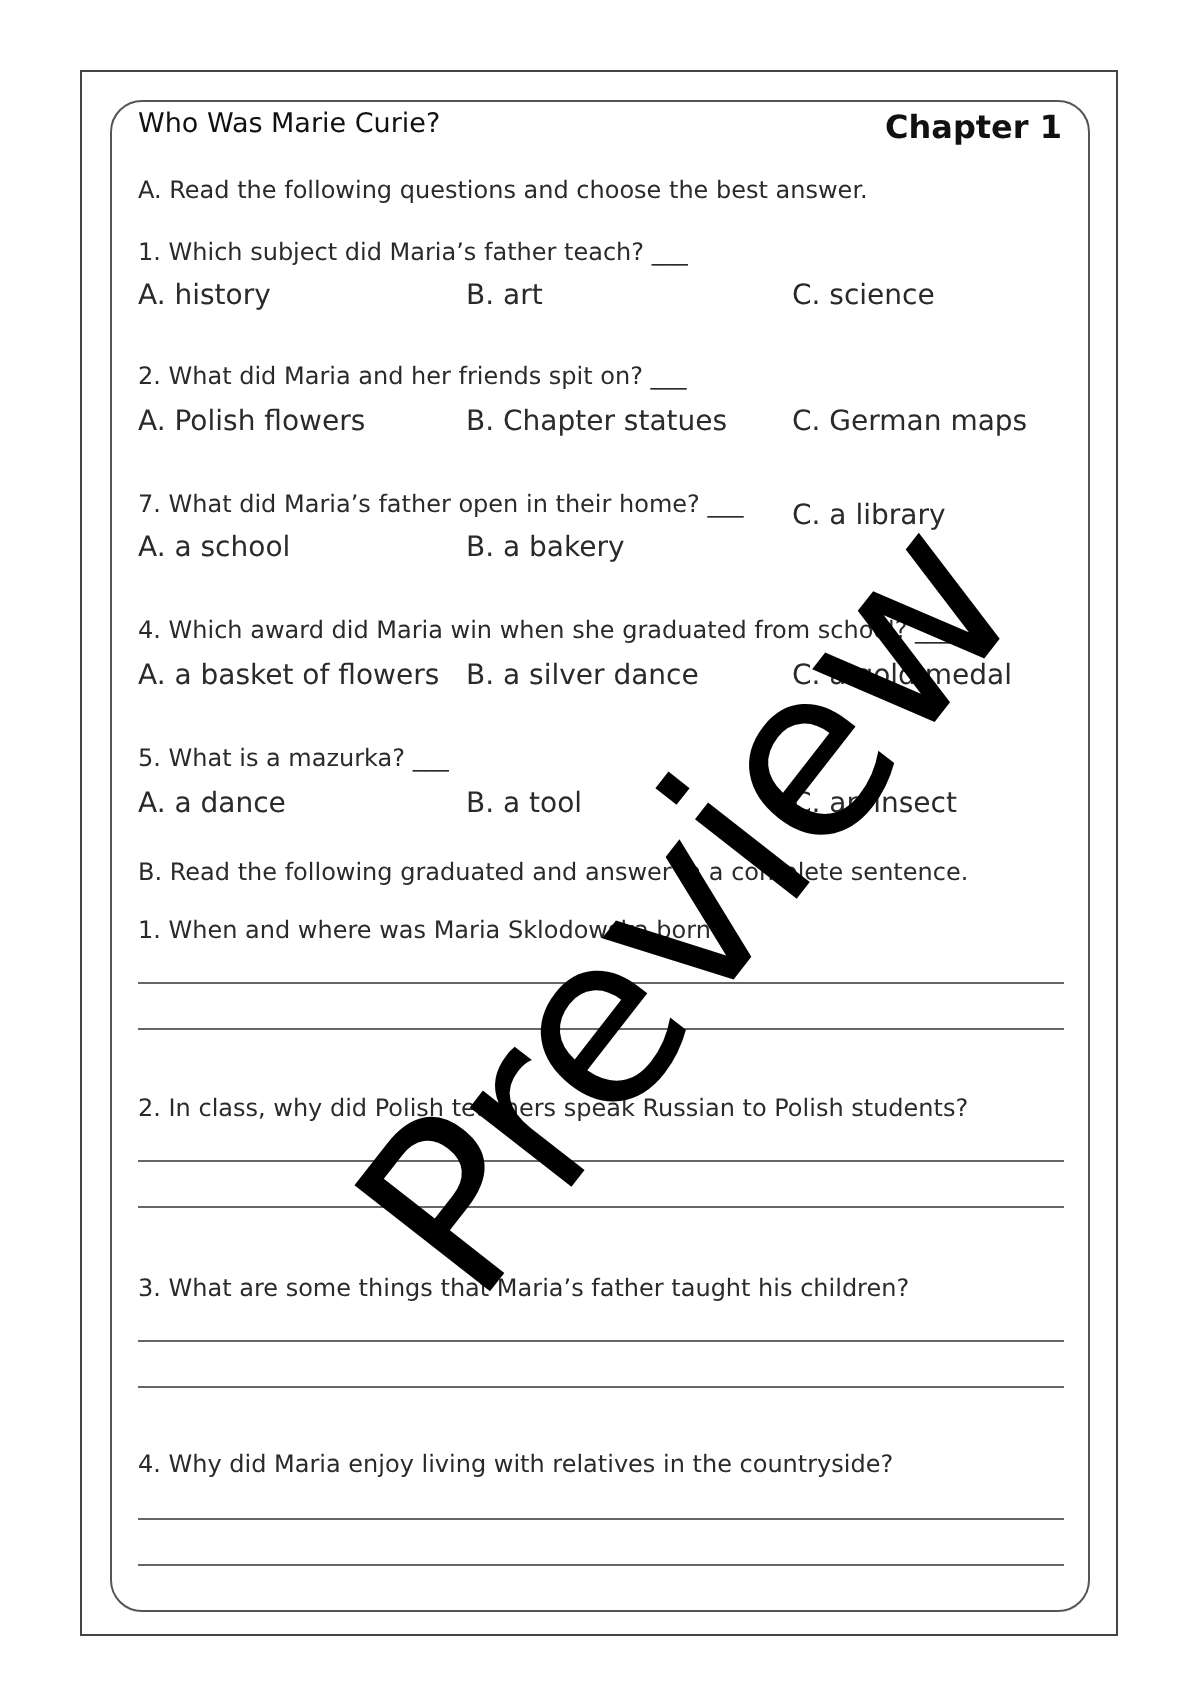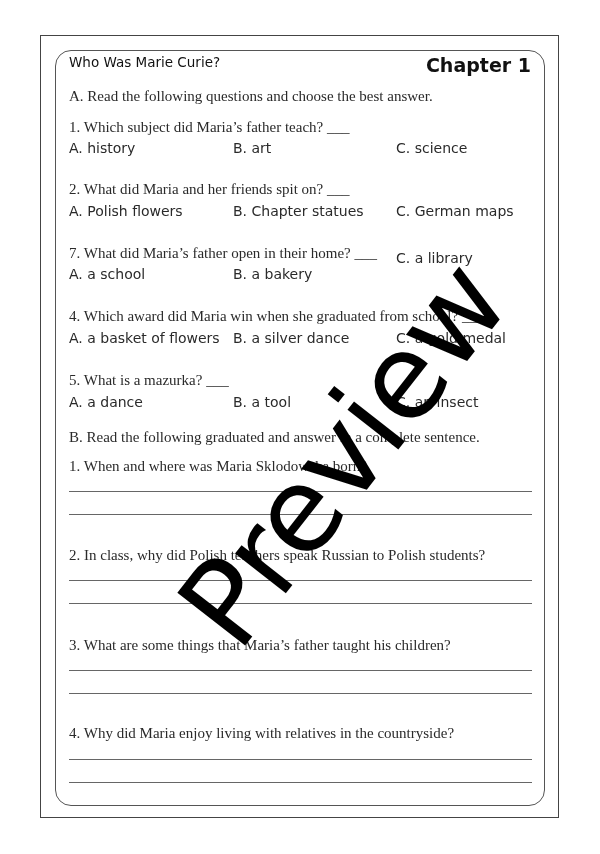--- a/index.html
+++ b/index.html
@@ -3,22 +3,22 @@
 <meta charset="utf-8">
 <style>
   html, body { margin:0; padding:0; }
   body { width:600px; height:854px; background:#ffffff; position:relative; overflow:hidden;
          font-family:"DejaVu Sans", "Liberation Sans", sans-serif; color:#222; }
   .page-frame { position:absolute; left:40px; top:35px; width:519px; height:783px;
                 border:1px solid #444; box-sizing:border-box; background:#fff; }
   .inner-box { position:absolute; left:55px; top:50px; width:490px; height:756px;
                border:1.5px solid #555; border-radius:16px; box-sizing:border-box; }
   .title { position:absolute; left:69px; top:54px; font-weight:normal; font-size:13.5px; color:#111; }
-  .chapter { position:absolute; right:69px; top:54px; font-weight:bold; font-size:19px; color:#111; }
-  .line { position:absolute; left:69px; font-size:15px; color:#2a2a2a; white-space:nowrap;font-family:Liberation Serif, serif; }
+  .chapter { position:absolute; right:69px; top:54px; font-weight:bold; font-size:16px; color:#111; }
+  .line { position:absolute; left:69px; font-size:12px; color:#2a2a2a; white-space:nowrap; }
   .opt { position:absolute; font-size:14px; color:#2a2a2a; white-space:nowrap; }
   .rule { position:absolute; left:69px; width:463px; height:0; border-top:1px solid #666; }
   .watermark { position:absolute; left:120px; top:395px; font-size:118px; font-weight:normal;
                font-family:"DejaVu Sans", sans-serif; color:#000; transform:rotate(-52deg);
                transform-origin:center center; letter-spacing:-2px; line-height:1; pointer-events:none; }
 </style>
 </head>
 <body>
 
 <div class="page-frame"></div>

